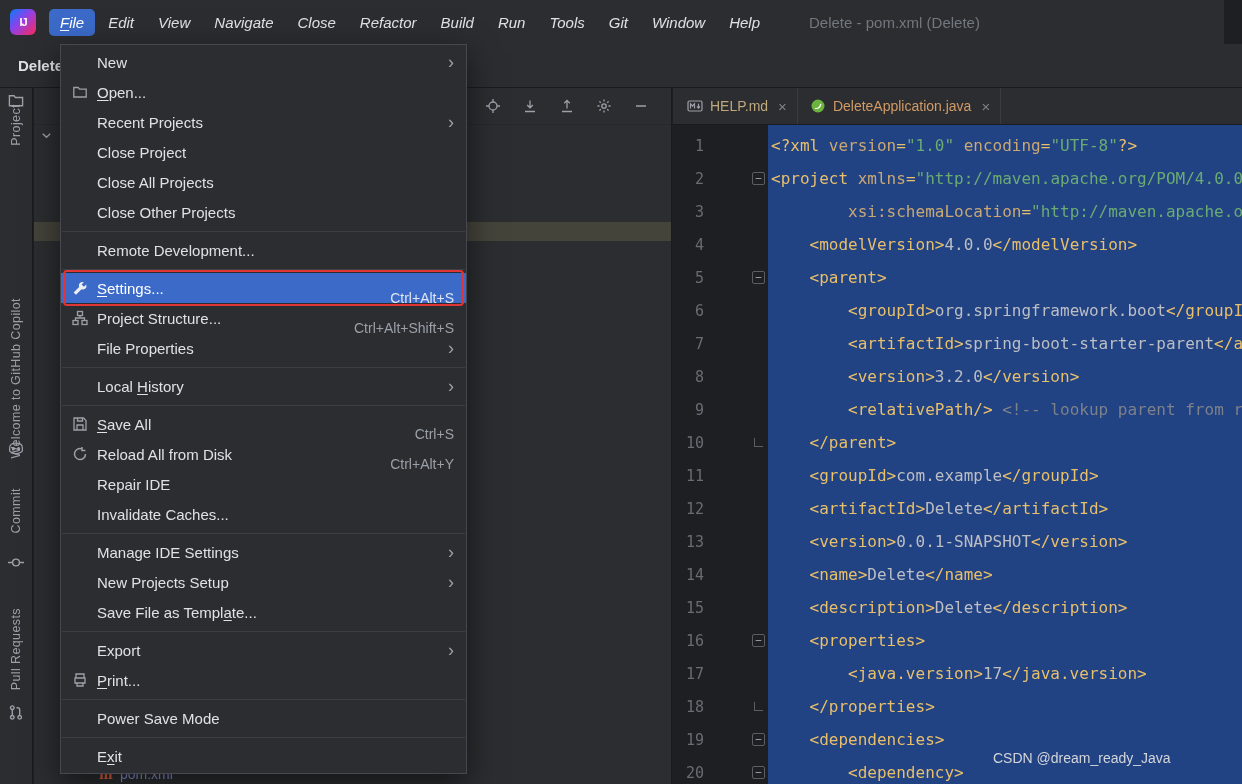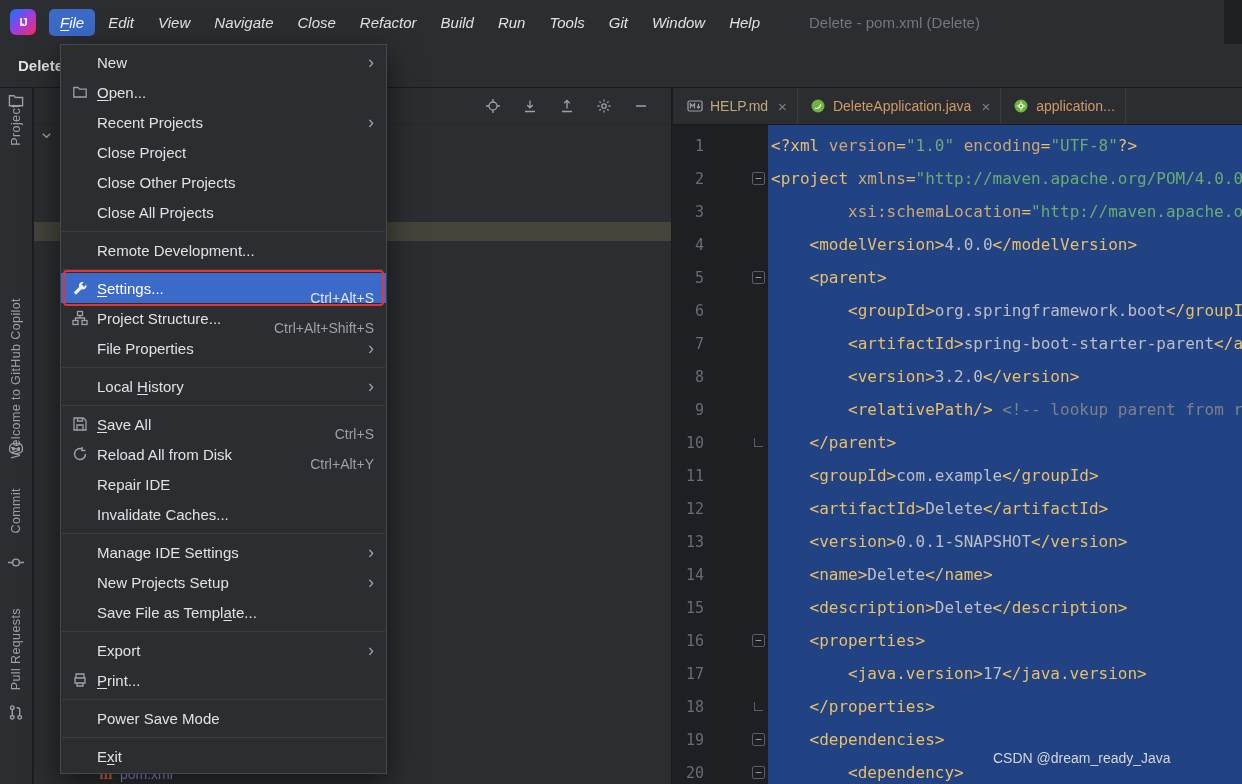--- a/index.html
+++ b/index.html
@@ -57,21 +57,21 @@
   .ln { width:31px; flex:none; text-align:right; color:#686c73; font-size:15px; }
   .foldcol { width:64px; flex:none; display:flex; justify-content:flex-end; align-items:center; padding-right:3px; }
   .fold-open { width:13px; height:13px; border:1px solid #5a5d63; border-radius:2px; color:#9da0a8;
                font-size:11px; line-height:11px; text-align:center; }
   .fold-close { width:9px; height:9px; border-left:1px solid #5a5d63; border-bottom:1px solid #5a5d63; margin-right:2px; }
   .codetext { white-space:pre; padding-left:3px; }
   .tk-tag { color:#e8bf6a; } .tk-attr { color:#c9a873; } .tk-str { color:#6aab73; }
   .tk-cmt { color:#7d818a; } .tk-txt { color:#bcbec4; }
 
   
-  .menu-popup { position:absolute; top:44px; left:60px; width:327px; background:#2b2d30;
+  .menu-popup { position:absolute; top:44px; left:60px; width:407px; background:#2b2d30;
                 border:1px solid #46484d; box-shadow:0 10px 30px rgba(0,0,0,.55); z-index:10; padding:2px 0; }
   .menu-item { height:30px; display:flex; align-items:center; padding:0 12px 0 10px; color:#dfe1e5; font-size:15px; position:relative; }
   .mi-icon { width:18px; height:16px; margin-right:8px; flex:none; color:#9da0a8; }
   .mi-label { white-space:nowrap; }
   .mi-end { margin-left:auto; color:#9ba0a8; font-size:14px;margin-top:20px; }
   .mi-chevron { margin-left:auto; color:#9da0a8; font-size:18px; line-height:1; }
   .menu-item.selected { background:var(--accent,#3b6ac9); color:#fff; }
   .menu-item.selected .mi-icon { color:#eceef2; }
   .menu-item.selected .mi-end { color:#dfe5f2; }
   .menu-item.annotated::after { content:""; position:absolute; left:2px; right:2px; top:-3px; bottom:-3px;
@@ -202,30 +202,20 @@
       <div class="tab">
         <span class="tab-icon">
           <svg viewBox="0 0 16 16">
             <circle cx="8" cy="8" r="6.5" fill="#6db33f"></circle>
             <path d="M5 10.2c2.6.9 5.2-.4 5.8-4.4" stroke="#fff" stroke-width="1.2" fill="none"></path>
           </svg>
         </span>
         <span class="tab-label" style="color: rgb(209, 154, 102);">DeleteApplication.java</span>
         <span class="tab-close">×</span>
       </div>
-      <div class="tab">
-        <span class="tab-icon">
-          <svg viewBox="0 0 16 16">
-            <circle cx="8" cy="8" r="6.5" fill="#6db33f"></circle>
-            <circle cx="8" cy="8" r="2" fill="none" stroke="#fff" stroke-width="1.2"></circle>
-            <path d="M8 3.8v1.4M8 10.8v1.4M3.8 8h1.4M10.8 8h1.4" stroke="#fff" stroke-width="1.2"></path>
-          </svg>
-        </span>
-        <span class="tab-label" style="color: rgb(209, 154, 102);">application...</span>
-      </div>
     </div>
   <div class="editor-body">
     <div class="selbg"></div>
     <div class="code-lines" id="code-lines">
         <div class="line">
           <span class="ln">1</span>
           <span class="foldcol"></span>
           <span class="codetext"><span class="tk-tag">&lt;?xml </span><span class="tk-attr">version</span><span class="tk-tag">=</span><span class="tk-str">"1.0"</span><span class="tk-txt"> </span><span class="tk-attr">encoding</span><span class="tk-tag">=</span><span class="tk-str">"UTF-8"</span><span class="tk-tag">?&gt;</span></span>
         </div>
         <div class="line">
@@ -359,25 +349,25 @@
       <span class="mi-icon"></span>
       <span class="mi-label">Recent Projects</span>
       <span class="mi-chevron">›</span>
     </div>
     <div class="menu-item">
       <span class="mi-icon"></span>
       <span class="mi-label">Close Project</span>
     </div>
     <div class="menu-item">
       <span class="mi-icon"></span>
+      <span class="mi-label">Close All Projects</span>
+    </div>
+    <div class="menu-item">
+      <span class="mi-icon"></span>
       <span class="mi-label">Close Other Projects</span>
-    </div>
-    <div class="menu-item">
-      <span class="mi-icon"></span>
-      <span class="mi-label">Close All Projects</span>
     </div>
     <div class="menu-sep"></div>
     <div class="menu-item">
       <span class="mi-icon"></span>
       <span class="mi-label">Remote Development...</span>
     </div>
     <div class="menu-sep"></div>
     <div class="menu-item selected annotated">
       <span class="mi-icon">
         <svg viewBox="0 0 16 16" fill="currentColor">

